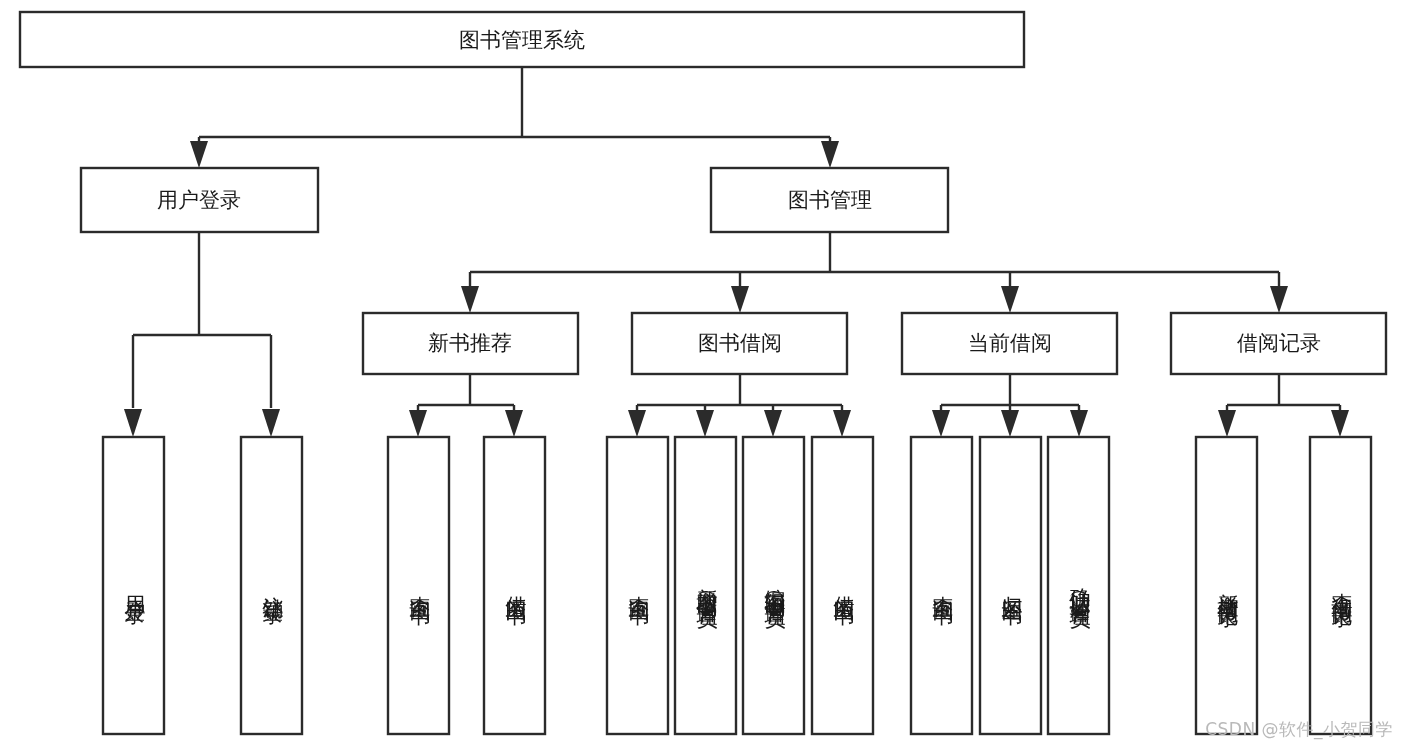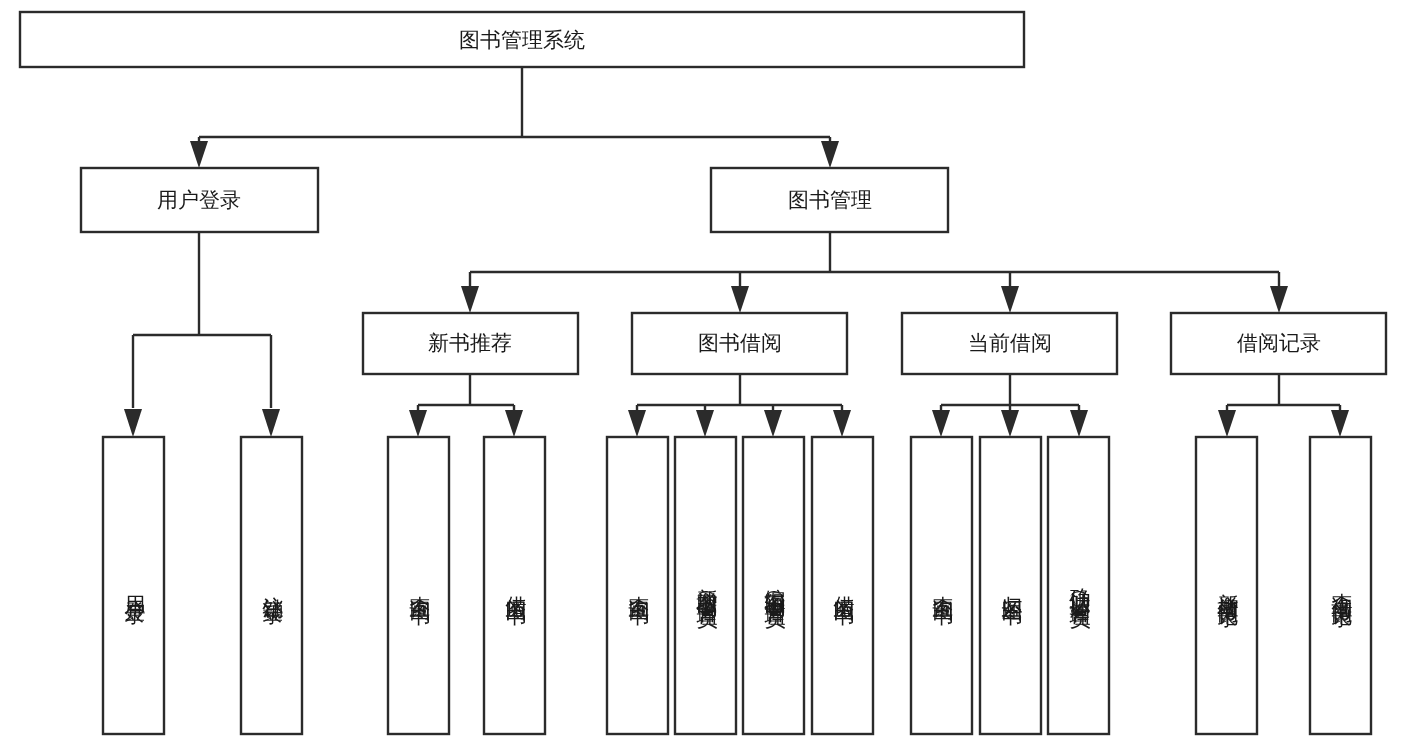--- a/index.html
+++ b/index.html
@@ -238,14 +238,15 @@
       <text class="node-label-v" x="1227" y="585">新增借阅记录</text>
     </g>
 
     <g>
       <rect class="node-box" x="1310" y="437" width="61" height="297"></rect>
       <text class="node-label-v" x="1341" y="585">查询借阅记录</text>
     </g>
 
   </svg>
 
+  <div class="watermark-text">CSDN @软件_小贺同学</div>
 
 </div>
 
 </body></html>

